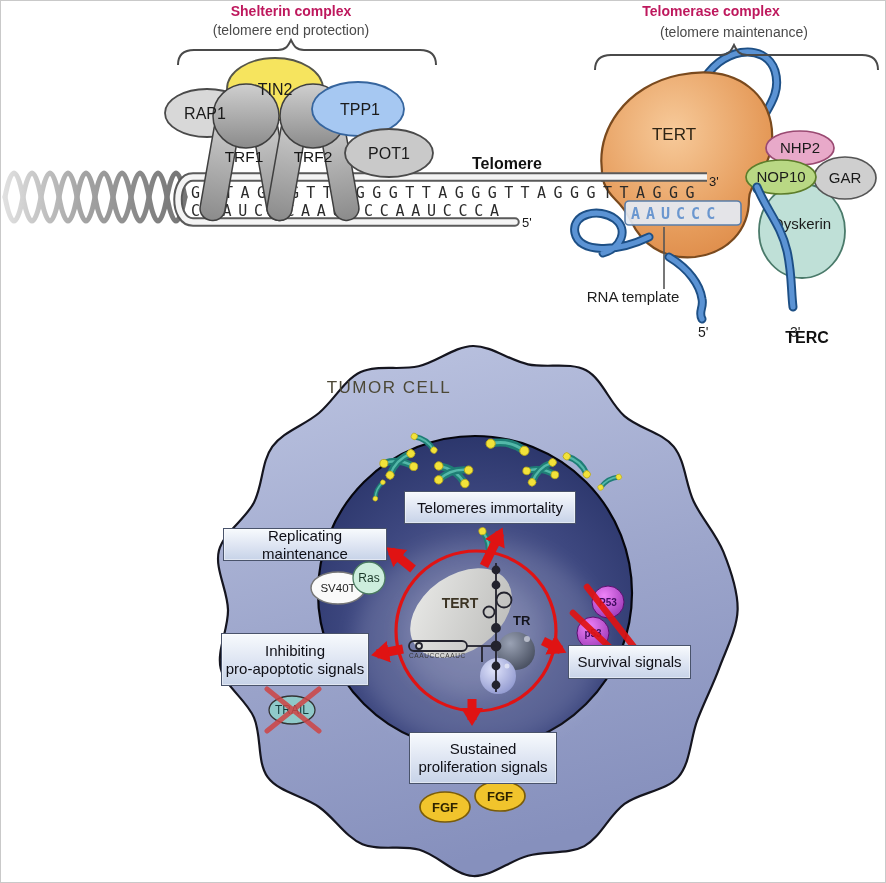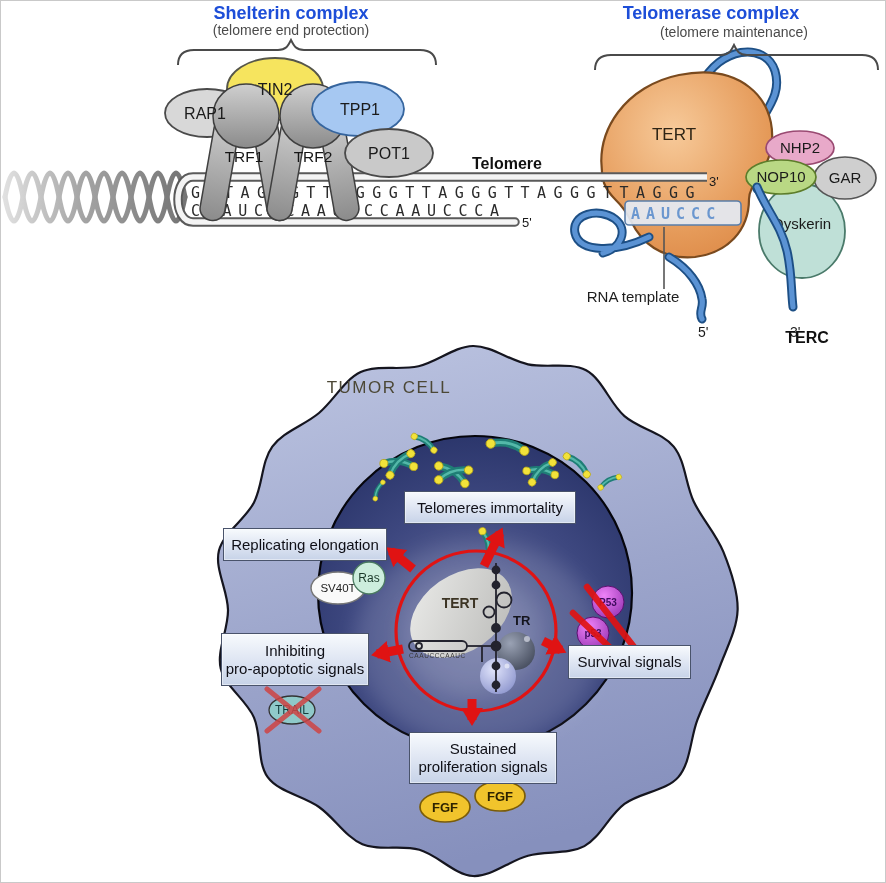--- a/index.html
+++ b/index.html
@@ -2,21 +2,21 @@
 <html><head>
 <meta charset="utf-8">
 <style>
   html,body{margin:0;padding:0;background:#fff}
   .stage{position:relative;width:886px;height:883px;background:#fff;border:1px solid #c9c9c9;
          box-sizing:border-box;overflow:hidden;font-family:"Liberation Sans",sans-serif;color:#111}
   svg{position:absolute;left:0;top:0}
   #cell-svg{top:343px}
   svg text{font-family:"Liberation Sans",sans-serif}
   .seq{font-family:"DejaVu Sans Mono",monospace}
-  .hdr{position:absolute;text-align:center;font-weight:bold;font-size:18px;color:#1d4ed8}
+  .hdr{position:absolute;text-align:center;font-weight:bold;font-size:14px;color:#be185d}
   .sub{position:absolute;text-align:center;font-size:14px;color:#4a4a4a}
   .cbox{position:absolute;display:flex;flex-direction:column;justify-content:center;text-align:center;
         font-size:15px;line-height:1.18;color:#0f0f16;
         background:linear-gradient(180deg,#f7fafd 0%,#dde4f2 55%,#c7d3e8 100%);
         border:1px solid #49536b;box-shadow:inset 0 0 0 1px rgba(255,255,255,.45)}
   .cell-title{position:absolute;font-weight:normal;font-size:17px;letter-spacing:1.5px;color:#4c4836;text-align:center}
 </style>
 </head>
 <body>
 
@@ -322,21 +322,21 @@
     <text x="444" y="468" font-size="13" font-weight="bold" text-anchor="middle" fill="#2e2300">FGF</text>
     <text x="499" y="457" font-size="13" font-weight="bold" text-anchor="middle" fill="#2e2300">FGF</text>
   </svg>
 
   <div class="cell-title" style="left:318px;top:377px;width:140px">TUMOR CELL</div>
 
   <div class="cbox" style="left:403px;top:490px;width:170px;height:31px">
     <span>Telomeres immortality</span>
   </div>
   <div class="cbox" style="left:222px;top:527px;width:162px;height:31px">
-    <span>Replicating elongation</span>
+    <span>Replicating maintenance</span>
   </div>
   <div class="cbox" style="left:220px;top:632px;width:146px;height:51px">
     <span>Inhibiting</span>
     <span>pro-apoptotic signals</span>
   </div>
   <div class="cbox" style="left:567px;top:644px;width:121px;height:32px">
     <span>Survival signals</span>
   </div>
   <div class="cbox" style="left:408px;top:731px;width:146px;height:50px">
     <span>Sustained</span>

